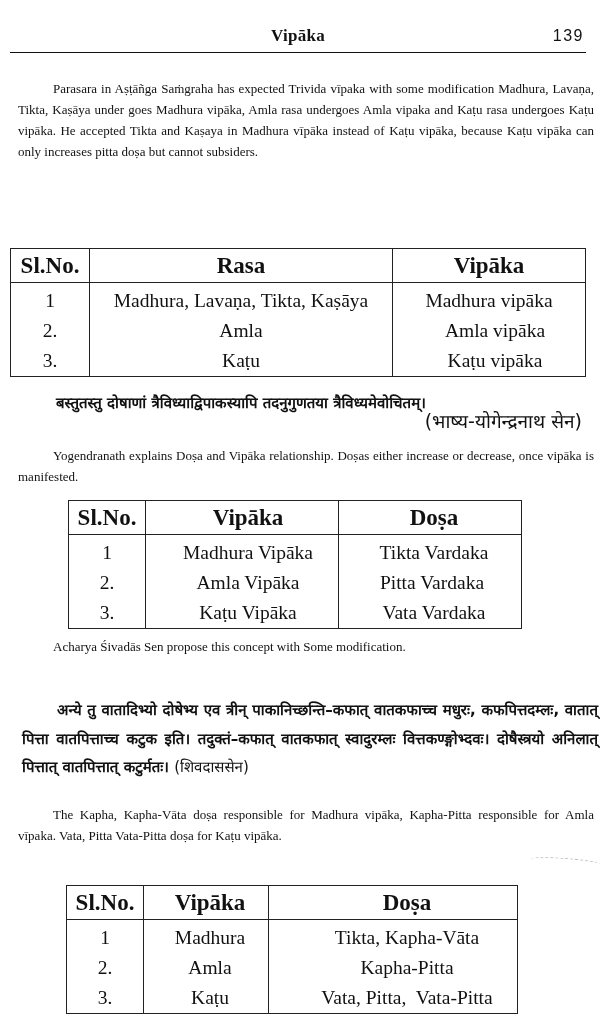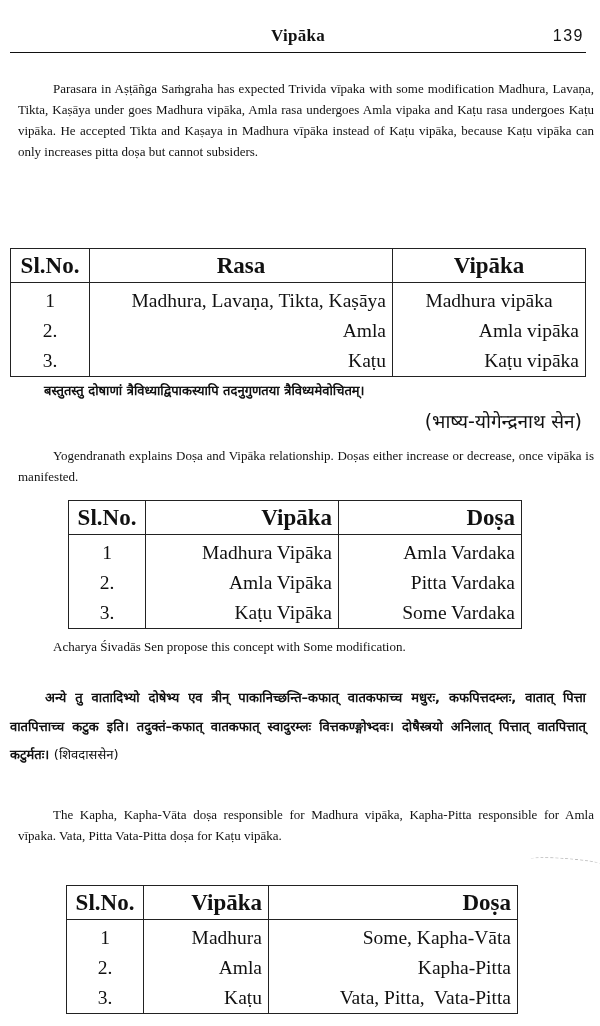--- a/index.html
+++ b/index.html
@@ -64,24 +64,24 @@
       margin: 8px;
     }
     .para .indent { display: inline-block; width: 35px; }
     .para.last-left { text-align-last: left; }
     .sanskrit {
       position: absolute;
       left: 0;
       width: 576px;
       font-family: "DejaVu Sans", sans-serif;
       font-weight: bold;
-      font-size: 13px;
+      font-size: 15px;
       line-height: 28.5px;
       text-align: justify;
-      margin: 0;
+      margin: 12px;
     }
     .sanskrit .plain { font-weight: normal; }
     .attribution {
       position: absolute;
       right: 4px;
       font-family: "DejaVu Sans", sans-serif;
       font-size: 19px;
     }
     table.data {
       position: absolute;
@@ -98,21 +98,21 @@
     table.data { border: 1.3px solid #222; }
     table.data th {
       font-weight: bold;
       border-bottom: 1.3px solid #222;
       height: 33px;
       font-size: 23px;
     }
     table.data td { height: 30px; vertical-align: middle; }
     table.data tr.first td { padding-top: 3px; }
     .c { text-align: center; }
-    .l { text-align: right; }
+    .l { text-align: center; }
     .stray-mark {
       position: absolute;
       right: 0;
       top: 858px;
       width: 70px;
       height: 6px;
       border-top: 1px dashed #bbbbbb;
       border-radius: 50% 50% 0 0;
       transform: rotate(4deg);
     }
@@ -167,31 +167,31 @@
       <tr>
         <th class="c" style="width:64px;">Sl.No.</th>
         <th class="l" style="width:168px; padding-left:18px;">Vipāka</th>
         <th class="l" style="padding-left:14px;">Doṣa</th>
       </tr>
     </thead>
     <tbody>
       <tr class="first">
         <td class="c">1</td>
         <td class="l" style="padding-left:18px;">Madhura Vipāka</td>
-        <td class="l" style="padding-left:14px;">Amla Vardaka</td>
+        <td class="l" style="padding-left:14px;">Tikta Vardaka</td>
       </tr>
       <tr>
         <td class="c">2.</td>
         <td class="l" style="padding-left:18px;">Amla Vipāka</td>
         <td class="l" style="padding-left:10px;">Pitta Vardaka</td>
       </tr>
       <tr>
         <td class="c">3.</td>
         <td class="l" style="padding-left:18px;">Kaṭu Vipāka</td>
-        <td class="l" style="padding-left:14px;">Some Vardaka</td>
+        <td class="l" style="padding-left:14px;">Vata Vardaka</td>
       </tr>
     </tbody>
   </table>
 
   <p class="para last-left" style="top:628px;"><span class="indent"></span><span>Acharya Śivadās Sen propose this concept with Some modification.</span></p>
 
   <p class="sanskrit" style="top:684px; text-align-last:left;"><span class="indent" style="display:inline-block;width:35px;"></span><span>अन्ये तु वातादिभ्यो दोषेभ्य एव त्रीन् पाकानिच्छन्ति–कफात् वातकफाच्च मधुरः, कफपित्तदम्लः, वातात् पित्ता वातपित्ताच्च कटुक इति। तदुक्तं–कफात् वातकफात् स्वादुरम्लः वित्तकण्ङ्गोभ्दवः। दोषैस्त्रयो अनिलात् पित्तात् वातपित्तात् कटुर्मतः।</span> <span class="plain">(शिवदाससेन)</span></p>
 
   <p class="para last-left" style="top:796px;"><span class="indent"></span><span>The Kapha, Kapha-Vāta doṣa responsible for Madhura vipāka, Kapha-Pitta responsible for Amla vīpaka. Vata, Pitta Vata-Pitta doṣa for Kaṭu vipāka.</span></p>
 
@@ -200,21 +200,21 @@
       <tr>
         <th class="c" style="width:64px;">Sl.No.</th>
         <th class="l" style="width:104px; padding-left:14px;">Vipāka</th>
         <th class="l" style="padding-left:34px;">Doṣa</th>
       </tr>
     </thead>
     <tbody>
       <tr class="first">
         <td class="c" style="height:27px;">1</td>
         <td class="l" style="padding-left:14px;">Madhura</td>
-        <td class="l" style="padding-left:34px;">Some, Kapha-Vāta</td>
+        <td class="l" style="padding-left:34px;">Tikta, Kapha-Vāta</td>
       </tr>
       <tr>
         <td class="c" style="height:27px;">2.</td>
         <td class="l" style="padding-left:14px;">Amla</td>
         <td class="l" style="padding-left:34px;">Kapha-Pitta</td>
       </tr>
       <tr>
         <td class="c" style="height:27px;">3.</td>
         <td class="l" style="padding-left:14px;">Kaṭu</td>
         <td class="l" style="padding-left:34px; white-space:pre;">Vata, Pitta,  Vata-Pitta</td>

